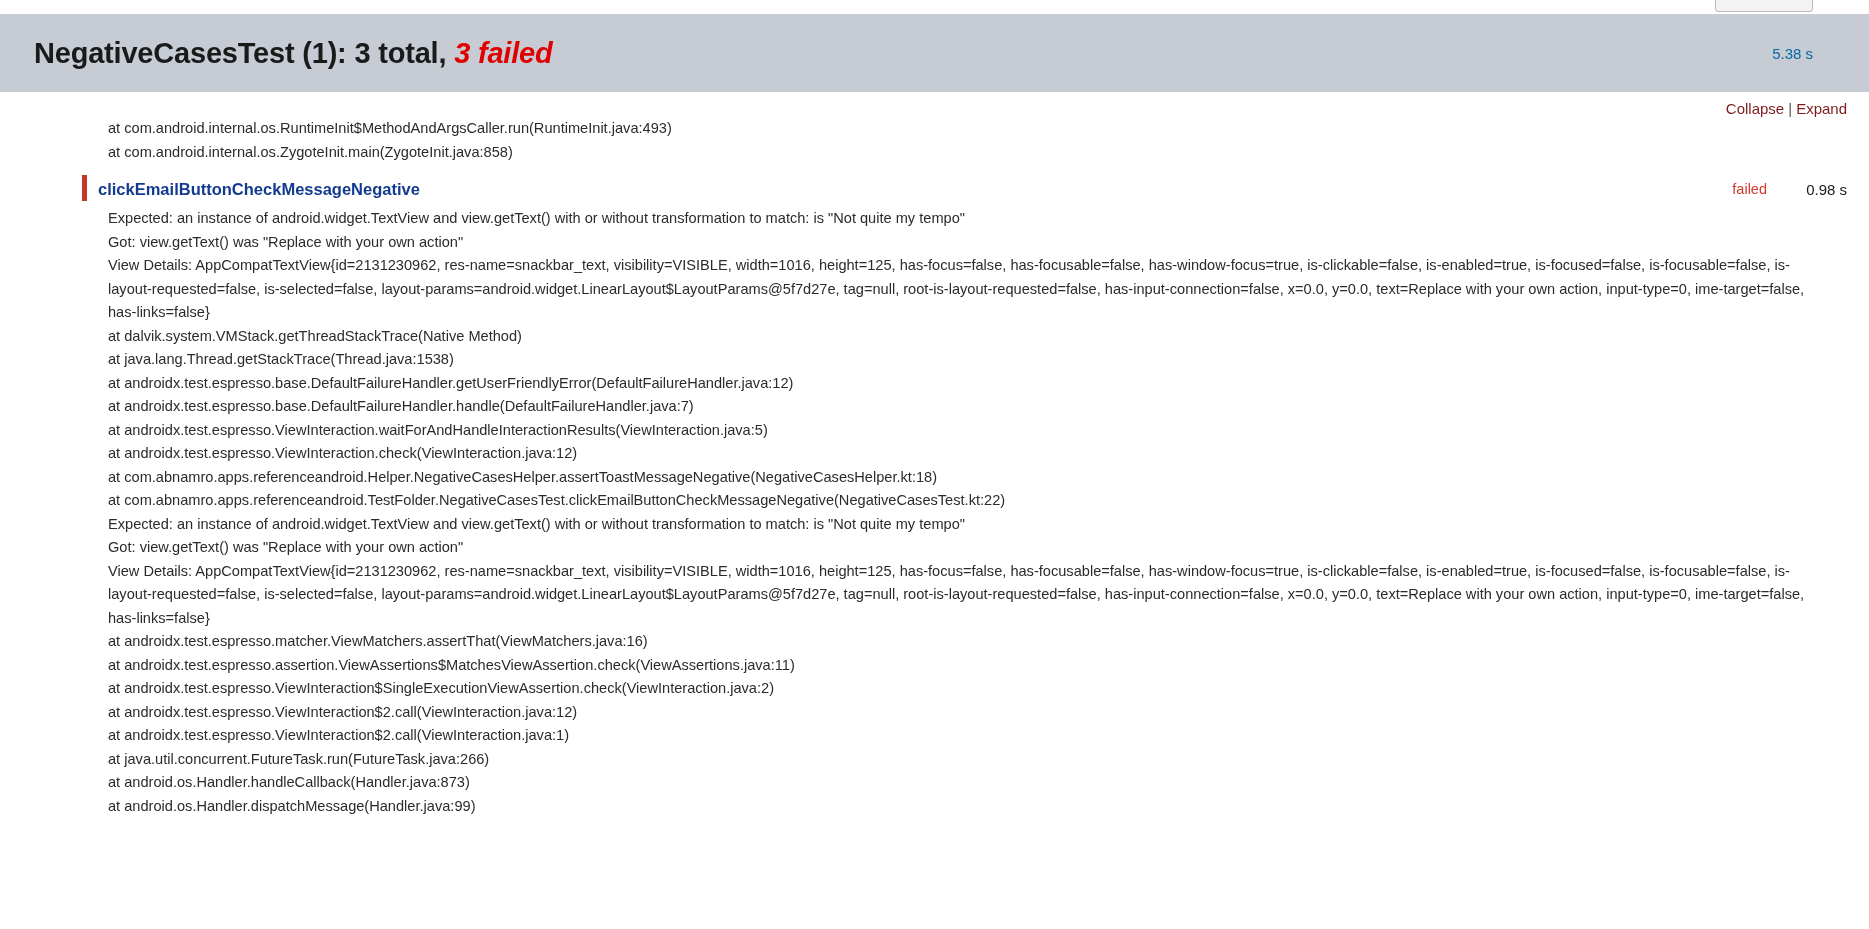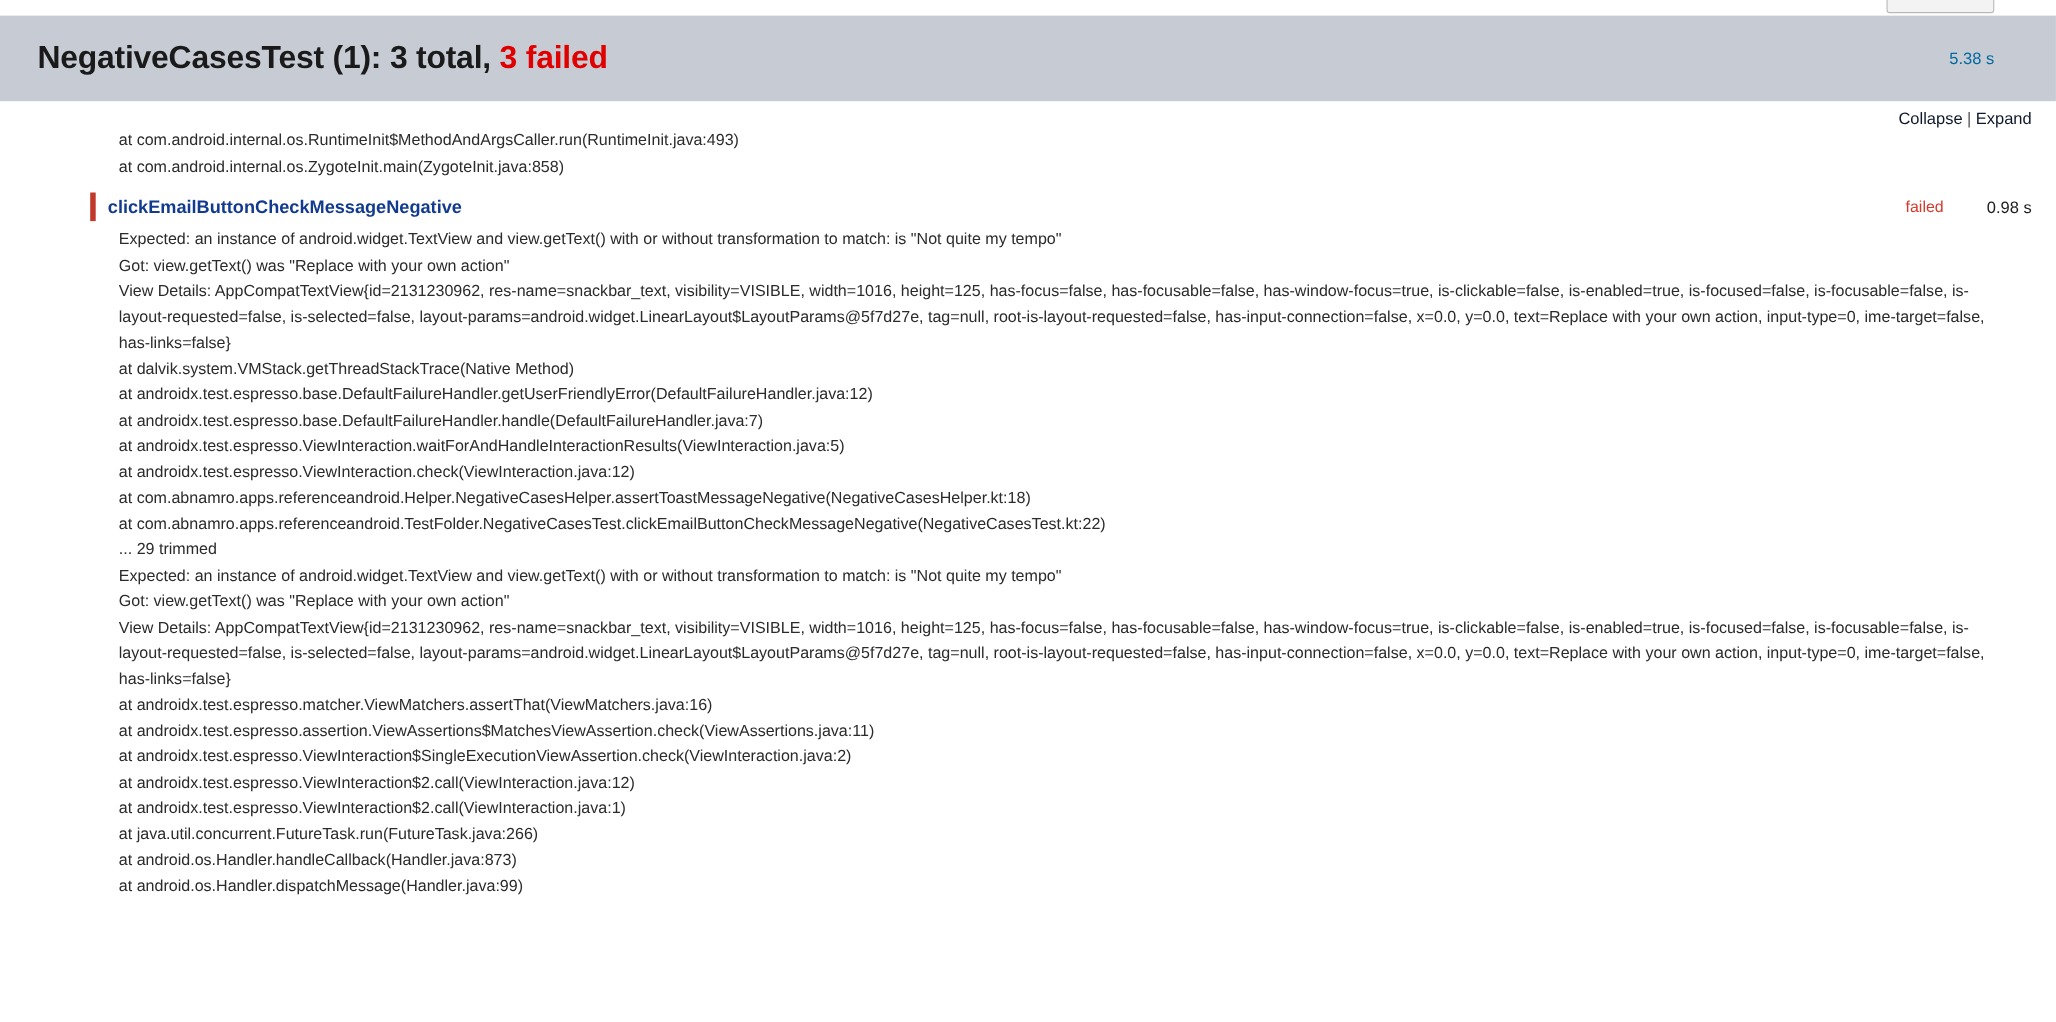--- a/index.html
+++ b/index.html
@@ -42,37 +42,38 @@
   }
   .header-title {
     font-size: 29px;
     font-weight: bold;
     color: #1a1a1a;
     letter-spacing: -0.2px;
     white-space: nowrap;
   }
   .header-title .failed-count {
     color: #e00000;
+    font-style: italic;
   }
   .header-time {
     margin-left: auto;
     font-size: 15px;
     color: #0369a1;
     padding-right: 22px;
   }
 
   
   .controls-row {
     text-align: right;
     padding: 8px 22px 0 0;
     font-size: 15px;
     color: #1155cc;
   }
   .controls-row a {
-    color: #0f172a;
+    color: #7f1d1d;
     text-decoration: none;
     cursor: pointer;
   }
   .controls-sep {
     color: #555;
     padding: 0 4px;
   }
 
   
   .log-area {
@@ -168,27 +169,27 @@
     <span class="test-name">clickEmailButtonCheckMessageNegative</span>
     <span class="test-status">failed</span>
     <span class="test-duration">0.98 s</span>
   </div>
 
   <div class="message-block">
     <div class="msg-line">Expected: an instance of android.widget.TextView and view.getText() with or without transformation to match: is "Not quite my tempo"</div>
     <div class="msg-line">Got: view.getText() was "Replace with your own action"</div>
     <div class="msg-line">View Details: AppCompatTextView{id=2131230962, res-name=snackbar_text, visibility=VISIBLE, width=1016, height=125, has-focus=false, has-focusable=false, has-window-focus=true, is-clickable=false, is-enabled=true, is-focused=false, is-focusable=false, is-layout-requested=false, is-selected=false, layout-params=android.widget.LinearLayout$LayoutParams@5f7d27e, tag=null, root-is-layout-requested=false, has-input-connection=false, x=0.0, y=0.0, text=Replace with your own action, input-type=0, ime-target=false, has-links=false}</div>
     <div class="msg-line nowrap">at dalvik.system.VMStack.getThreadStackTrace(Native Method)</div>
+    <div class="msg-line nowrap">at java.lang.Thread.getStackTrace(Thread.java:1538)</div>
     <div class="msg-line nowrap">at androidx.test.espresso.base.DefaultFailureHandler.getUserFriendlyError(DefaultFailureHandler.java:12)</div>
     <div class="msg-line nowrap">at androidx.test.espresso.base.DefaultFailureHandler.handle(DefaultFailureHandler.java:7)</div>
     <div class="msg-line nowrap">at androidx.test.espresso.ViewInteraction.waitForAndHandleInteractionResults(ViewInteraction.java:5)</div>
     <div class="msg-line nowrap">at androidx.test.espresso.ViewInteraction.check(ViewInteraction.java:12)</div>
     <div class="msg-line nowrap">at com.abnamro.apps.referenceandroid.Helper.NegativeCasesHelper.assertToastMessageNegative(NegativeCasesHelper.kt:18)</div>
     <div class="msg-line nowrap">at com.abnamro.apps.referenceandroid.TestFolder.NegativeCasesTest.clickEmailButtonCheckMessageNegative(NegativeCasesTest.kt:22)</div>
-    <div class="msg-line nowrap">... 29 trimmed</div>
     <div class="msg-line nowrap">Expected: an instance of android.widget.TextView and view.getText() with or without transformation to match: is "Not quite my tempo"</div>
     <div class="msg-line nowrap">Got: view.getText() was "Replace with your own action"</div>
     <div class="msg-line">View Details: AppCompatTextView{id=2131230962, res-name=snackbar_text, visibility=VISIBLE, width=1016, height=125, has-focus=false, has-focusable=false, has-window-focus=true, is-clickable=false, is-enabled=true, is-focused=false, is-focusable=false, is-layout-requested=false, is-selected=false, layout-params=android.widget.LinearLayout$LayoutParams@5f7d27e, tag=null, root-is-layout-requested=false, has-input-connection=false, x=0.0, y=0.0, text=Replace with your own action, input-type=0, ime-target=false, has-links=false}</div>
     <div class="msg-line nowrap">at androidx.test.espresso.matcher.ViewMatchers.assertThat(ViewMatchers.java:16)</div>
     <div class="msg-line nowrap">at androidx.test.espresso.assertion.ViewAssertions$MatchesViewAssertion.check(ViewAssertions.java:11)</div>
     <div class="msg-line nowrap">at androidx.test.espresso.ViewInteraction$SingleExecutionViewAssertion.check(ViewInteraction.java:2)</div>
     <div class="msg-line nowrap">at androidx.test.espresso.ViewInteraction$2.call(ViewInteraction.java:12)</div>
     <div class="msg-line nowrap">at androidx.test.espresso.ViewInteraction$2.call(ViewInteraction.java:1)</div>
     <div class="msg-line nowrap">at java.util.concurrent.FutureTask.run(FutureTask.java:266)</div>
     <div class="msg-line nowrap">at android.os.Handler.handleCallback(Handler.java:873)</div>

